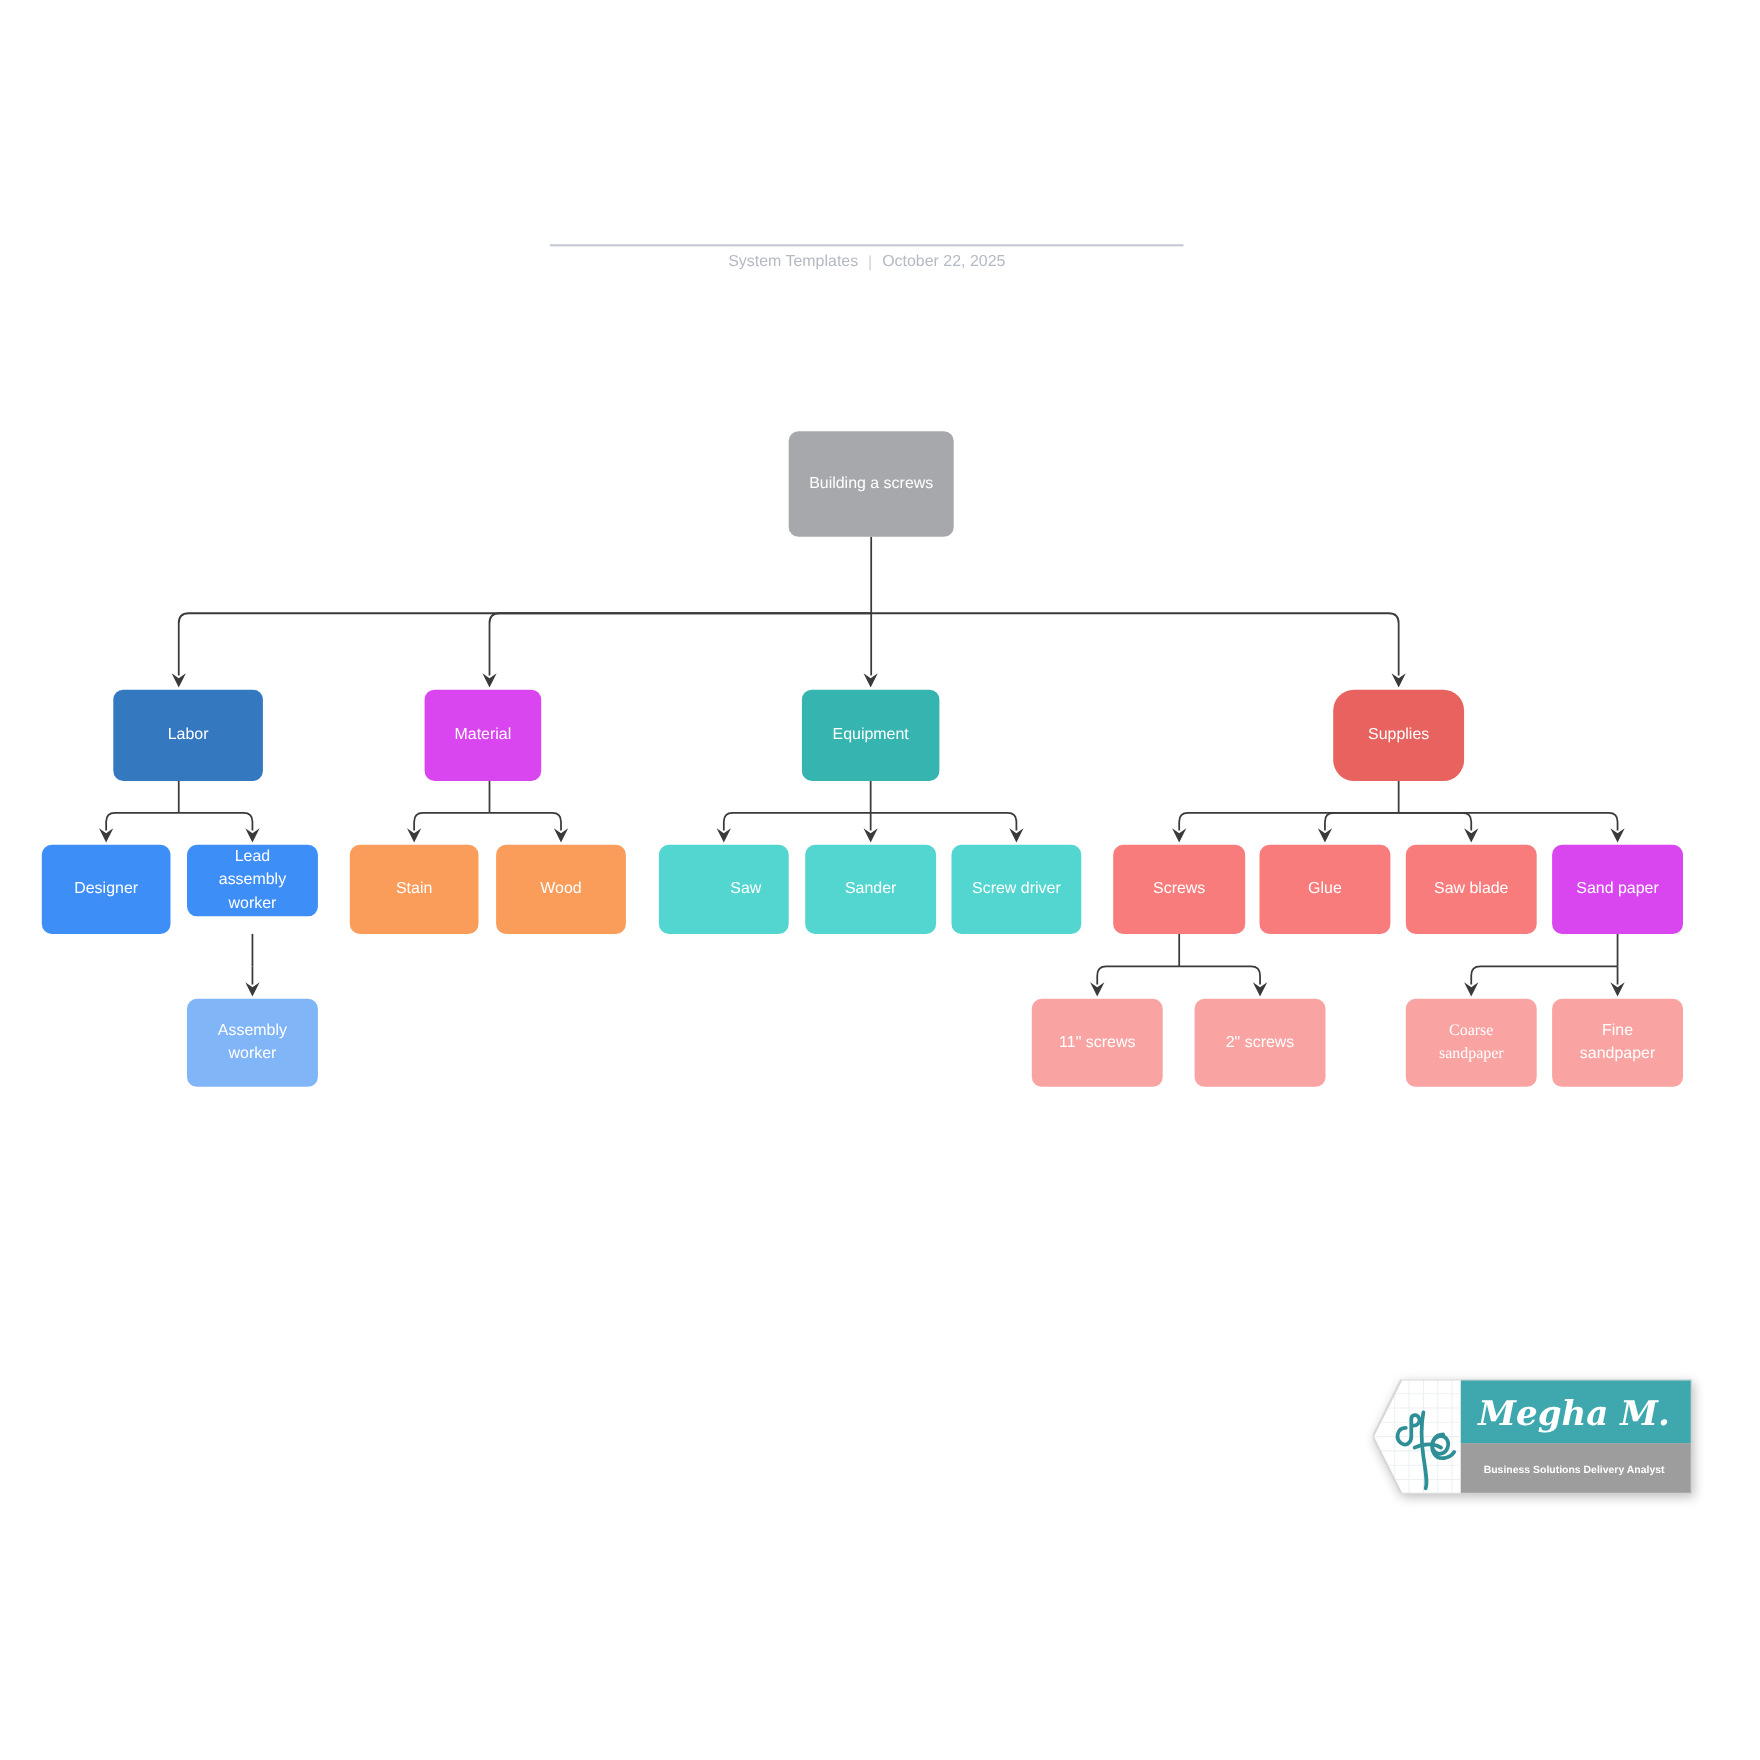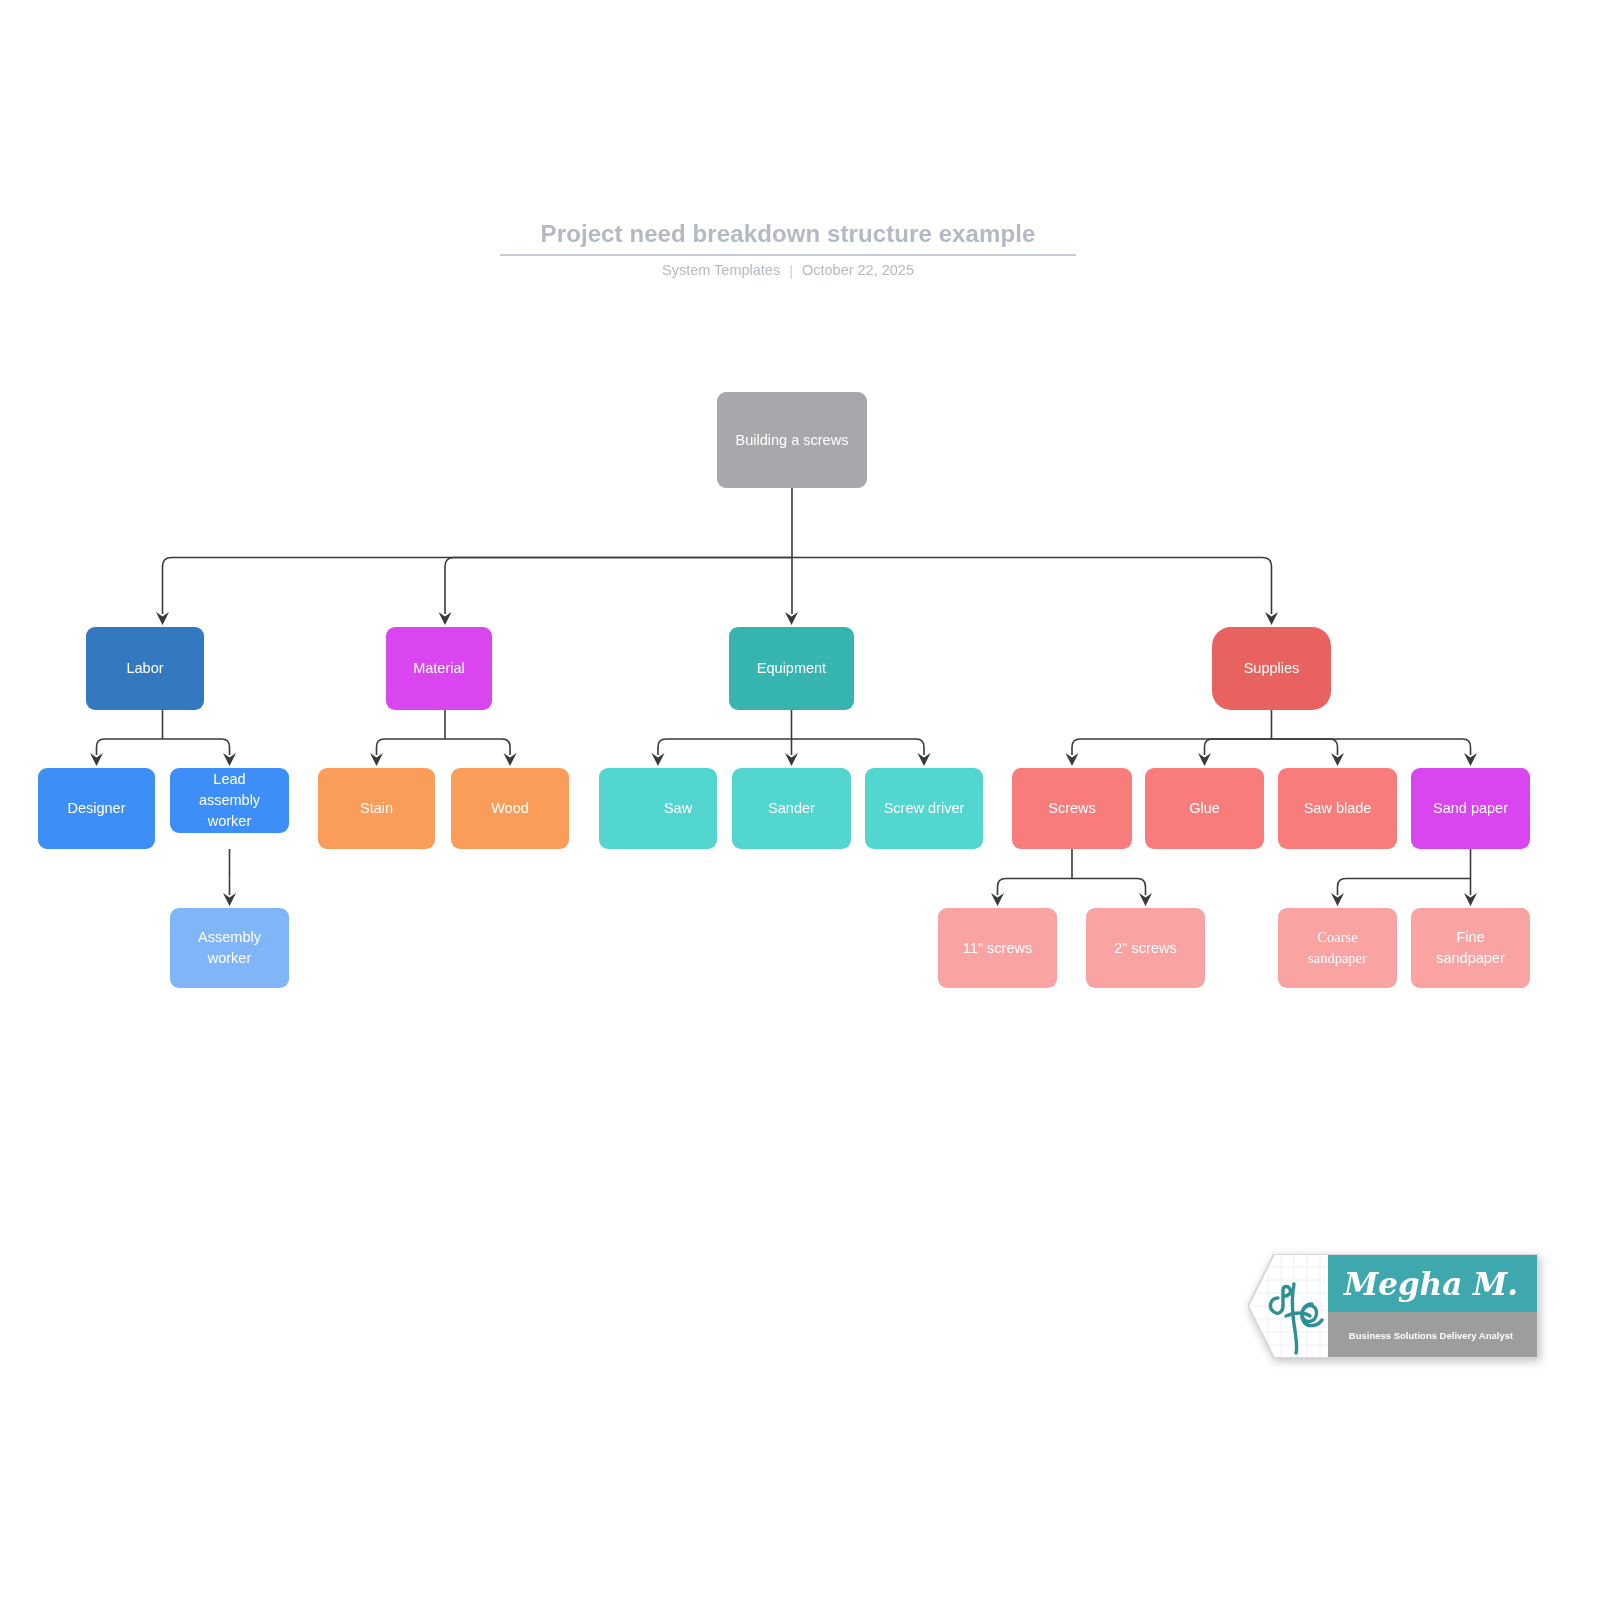--- a/index.html
+++ b/index.html
@@ -103,21 +103,20 @@
   .logo-tag {
     font-family: "Liberation Sans", sans-serif;
     font-weight: bold;
     fill: #ffffff;
   }
 </style>
 </head>
 <body>
 
 <div id="header">
-  <div id="doc-title">Project need breakdown structure example</div>
   <div id="title-rule"></div>
   <div id="doc-subtitle">
     <span>System Templates</span><span class="sep">|</span><span>October 22, 2025</span>
   </div>
 </div>
 
 <div id="diagram">
   <svg id="connectors" viewBox="0 0 1600 1600" width="1600" height="1600">
       <path d="M 792 488 L 792 557.5" fill="none" stroke="#3a3a3a" stroke-width="1.6"></path>
       <path d="M 792 557.5
@@ -213,21 +212,21 @@
             Q 1337.5 878.5 1337.5 886.75
             L 1337.5 895" fill="none" stroke="#3a3a3a" stroke-width="1.6"></path>
       <path d="M 1331 893 L 1337.5 906 L 1344 893 L 1337.5 897.5 Z" fill="#3a3a3a"></path>
       <path d="M 1470.5 878.5 L 1470.5 895" fill="none" stroke="#3a3a3a" stroke-width="1.6"></path>
       <path d="M 1464 893 L 1470.5 906 L 1477 893 L 1470.5 897.5 Z" fill="#3a3a3a"></path>
     </svg>
 
 <div class="node" style="left: 717px; top: 392px; width: 150px; height: 96px; background: rgb(166, 168, 171);">
       <span>Building a screws</span>
     </div>
-    <div class="node" style="left: 86px; top: 627px; width: 118px; height: 83px; background: rgb(52, 120, 192); text-align: right;">
+    <div class="node" style="left: 103px; top: 627px; width: 136px; height: 83px; background: rgb(52, 120, 192); text-align: right;">
       <span>Labor</span>
     </div>
     <div class="node" style="left: 386px; top: 627px; width: 106px; height: 83px; background: #d946ef;">
       <span>Material</span>
     </div>
     <div class="node" style="left: 729px; top: 627px; width: 125px; height: 83px; background: rgb(54, 181, 176);">
       <span>Equipment</span>
     </div>
     <div class="node" style="left: 1212px; top: 627px; width: 119px; height: 83px; background: rgb(232, 98, 95); border-radius: 19px;">
       <span>Supplies</span>

